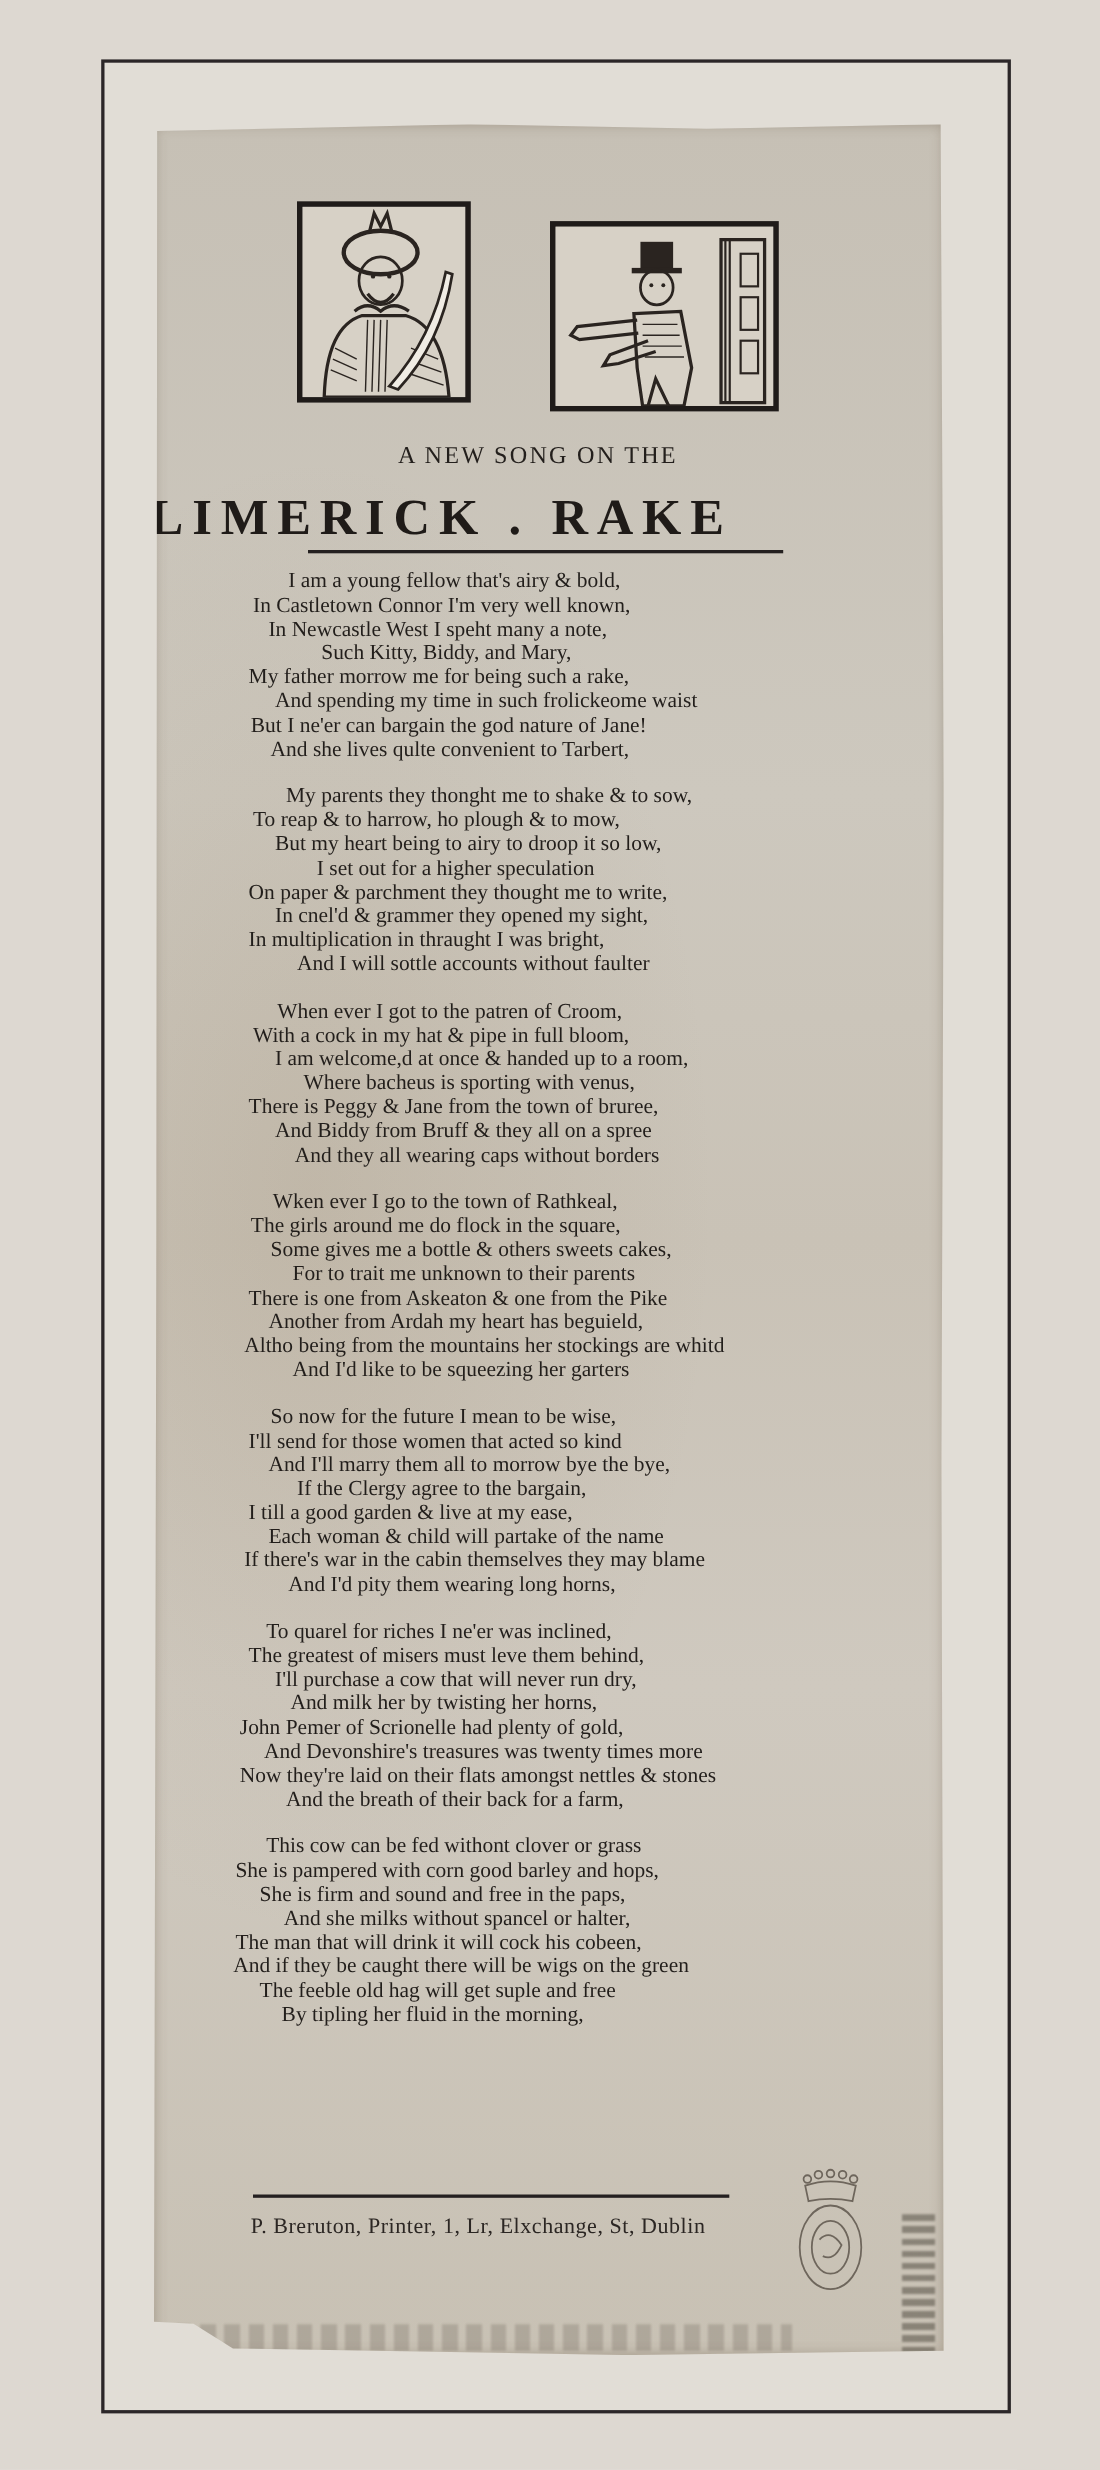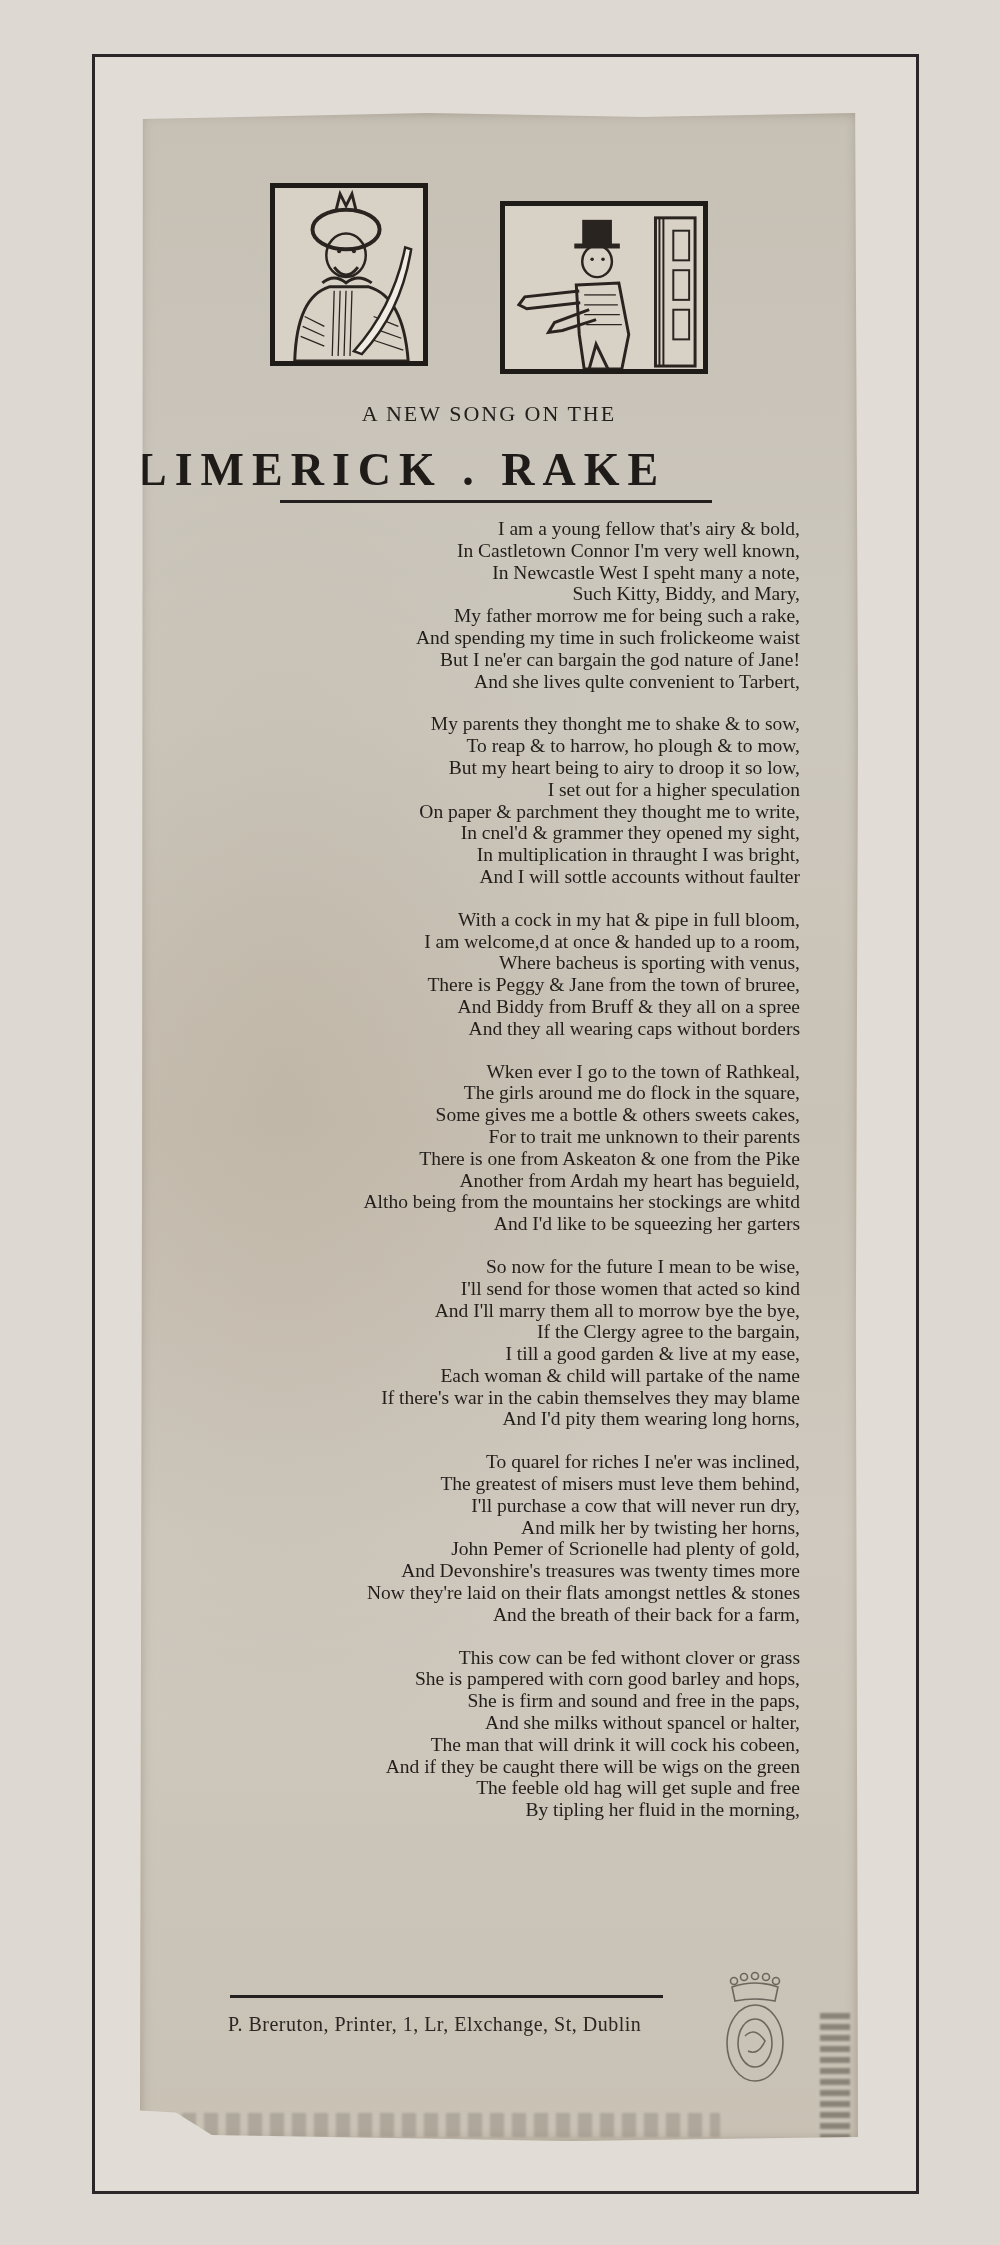--- a/index.html
+++ b/index.html
@@ -48,21 +48,21 @@
     .rule {
       position: absolute; height: 3px; background: #242020;
     }
     .rule.title { top: 387px; left: 140px; width: 432px; }
     .rule.bottom { top: 1882px; left: 90px; width: 433px; }
     .verses {
       position: absolute; top: 405px; left: 60px; width: 600px;
       color: #221e1b; font-size: 19.5px; line-height: 21.8px;
     }
     .stanza { margin-bottom: 21px; }
-    .line { white-space: nowrap; text-align: right; }
+    .line { white-space: nowrap; }
     .imprint {
       position: absolute; top: 1900px; left: 88px; width: 520px;
       font-size: 20px; color: #2b2623; letter-spacing: 0.5px;
     }
     .stamp {
       position: absolute; left: 580px; top: 1858px; width: 70px; height: 115px;
     }
     .stamp svg { width: 100%; height: 100%; }
     .offset-text {
       position: absolute; top: 2000px; left: 20px; width: 560px; height: 24px;
@@ -169,20 +169,21 @@
       <div class="line" style="padding-left:60px">My parents they thonght me to shake &amp; to sow,</div>
       <div class="line" style="padding-left:30px">To reap &amp; to harrow, ho plough &amp; to mow,</div>
       <div class="line" style="padding-left:50px">But my heart being to airy to droop it so low,</div>
       <div class="line" style="padding-left:88px">I set out for a higher speculation</div>
       <div class="line" style="padding-left:26px">On paper &amp; parchment they thought me to write,</div>
       <div class="line" style="padding-left:50px">In cnel'd &amp; grammer they opened my sight,</div>
       <div class="line" style="padding-left:26px">In multiplication in thraught I was bright,</div>
       <div class="line" style="padding-left:70px">And I will sottle accounts without faulter</div>
     </div>
     <div class="stanza">
+      <div class="line" style="padding-left:52px">When ever I got to the patren of Croom,</div>
       <div class="line" style="padding-left:30px">With a cock in my hat &amp; pipe in full bloom,</div>
       <div class="line" style="padding-left:50px">I am welcome,d at once &amp; handed up to a room,</div>
       <div class="line" style="padding-left:76px">Where bacheus is sporting with venus,</div>
       <div class="line" style="padding-left:26px">There is Peggy &amp; Jane from the town of bruree,</div>
       <div class="line" style="padding-left:50px">And Biddy from Bruff &amp; they all on a spree</div>
       <div class="line" style="padding-left:68px">And they all wearing caps without borders</div>
     </div>
     <div class="stanza">
       <div class="line" style="padding-left:48px">Wken ever I go to the town of Rathkeal,</div>
       <div class="line" style="padding-left:28px">The girls around me do flock in the square,</div>

